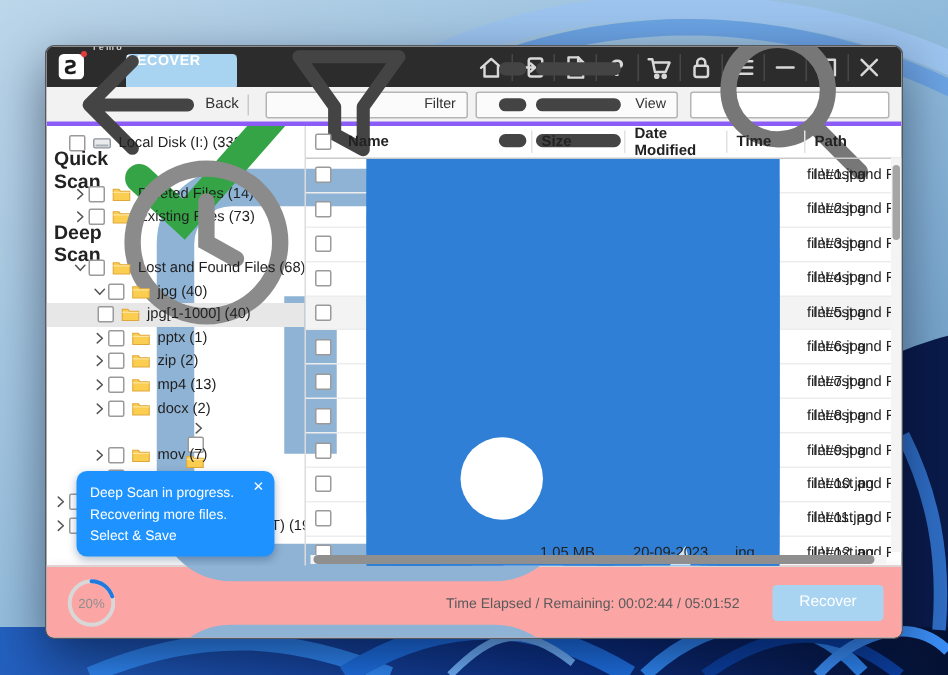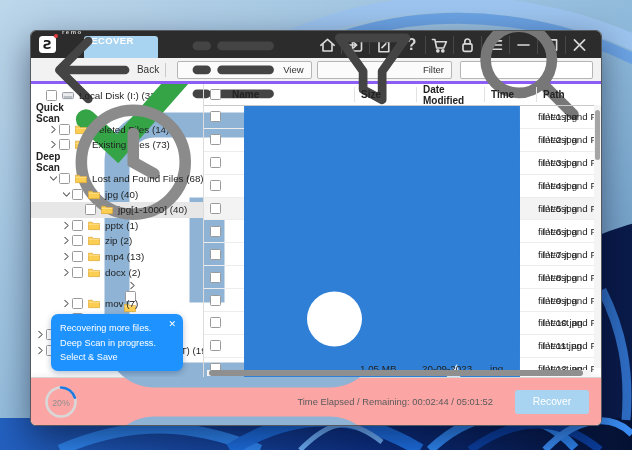--- a/index.html
+++ b/index.html
@@ -49,21 +49,21 @@
   .sidebar{width:173px;border-right:1px solid #dcdcdc;position:relative;padding-top:4px;
            overflow:hidden;flex:0 0 auto;box-sizing:border-box}
   .trow{display:flex;align-items:center;height:15.6px;font-size:9.8px;color:#1f1f1f;white-space:nowrap;cursor:pointer}
   .trow.sel{background:#e7e7e7}
   .chev{width:11px;display:flex;justify-content:center;color:#555;flex:0 0 auto}
   .chev svg{width:7.5px;height:7.5px}
   .cb{width:9px;height:9px;border:1px solid #9a9a9a;border-radius:1.5px;background:#fff;
       margin-right:4px;flex:0 0 auto;cursor:pointer}
   .ticon{width:14px;height:11px;margin-right:4px;flex:0 0 auto;display:flex}
   .ticon svg{width:13px;height:11px}
-  .tsec{display:flex;align-items:center;gap:4px;height:18px;font-size:10px;font-weight:bold;color:#222;padding-left:5px}
+  .tsec{display:flex;align-items:center;gap:4px;height:18px;font-size:13px;font-weight:bold;color:#222;padding-left:5px}
   .tsec .mark{display:flex}
   .tsec .mark svg{width:10px;height:10px}
 
   .tooltip{position:absolute;left:20px;bottom:6px;width:114px;background:#1e93ff;color:#fff;
            border-radius:7px;padding:7px 9px;font-size:9.2px;line-height:1.55;box-shadow:0 2px 6px rgba(0,40,90,.3)}
   .tooltip .x{position:absolute;right:7px;top:4px;font-size:9px;cursor:pointer}
 
   
   .main{flex:1;display:flex;flex-direction:column;position:relative;min-width:0}
   .thead{display:flex;align-items:center;height:21px;border-bottom:1px solid #c9c9c9;
@@ -238,32 +238,32 @@
         </span>
         <span class="csep">
           <svg viewBox="0 0 12 12" fill="none" stroke="currentColor" stroke-width="1.1" stroke-linecap="round" stroke-linejoin="round" style="width:100%;height:100%">
             <path d="M4.2 2.6 L7.9 6 L4.2 9.4"></path>
           </svg>
         </span>
       </div>
     <div class="tool-btn">
       <span style="display:flex">
           <svg viewBox="0 0 12 12" fill="none" stroke="currentColor" stroke-width="1.1" stroke-linecap="round" stroke-linejoin="round" style="width:100%;height:100%">
-            <path d="M1.5 3 h1.2 M4.6 3 h6 M1.5 6 h1.2 M4.6 6 h6 M1.5 9 h1.2 M4.6 9 h6"></path>
-          </svg>
-        </span>
-      <span>View</span>
+            <path d="M1.8 2 H10.2 L7.2 6.2 V9.8 L4.8 8.5 V6.2 Z"></path>
+          </svg>
+        </span>
+      <span>Filter</span>
     </div>
     <div class="tool-btn">
       <span style="display:flex">
           <svg viewBox="0 0 12 12" fill="none" stroke="currentColor" stroke-width="1.1" stroke-linecap="round" stroke-linejoin="round" style="width:100%;height:100%">
-            <path d="M1.8 2 H10.2 L7.2 6.2 V9.8 L4.8 8.5 V6.2 Z"></path>
-          </svg>
-        </span>
-      <span>Filter</span>
+            <path d="M1.5 3 h1.2 M4.6 3 h6 M1.5 6 h1.2 M4.6 6 h6 M1.5 9 h1.2 M4.6 9 h6"></path>
+          </svg>
+        </span>
+      <span>View</span>
     </div>
     <div class="search">
       <input placeholder="Search files or folders" style="">
       <span style="display:flex">
           <svg viewBox="0 0 12 12" fill="none" stroke="currentColor" stroke-width="1.1" stroke-linecap="round" stroke-linejoin="round" style="width:100%;height:100%">
             <circle cx="5" cy="5" r="3.4"></circle>
             <path d="M7.6 7.6 L10.6 10.6"></path>
           </svg>
         </span>
     </div>
@@ -353,21 +353,21 @@
             </span>
             <span class="cb"></span>
             <span class="ticon">
               <svg viewBox="0 0 14 12" style="width:100%;height:100%">
                 <path d="M1 2.4 h4.1 l1.2 1.5 H13 v6.6 H1 Z" fill="#fbce52" stroke="#e0a83a" stroke-width=".8"></path>
                 <path d="M1 4.7 H13" stroke="#fde49c" stroke-width=".9"></path>
               </svg>
             </span>
             <span>jpg (40)</span>
           </div>
-          <div class="trow sel" style="padding-left: 43px;">
+          <div class="trow sel" style="padding-left: 23px;">
             <span class="chev"></span>
             <span class="cb"></span>
             <span class="ticon">
               <svg viewBox="0 0 14 12" style="width:100%;height:100%">
                 <path d="M1 2.4 h4.1 l1.2 1.5 H13 v6.6 H1 Z" fill="#fbce52" stroke="#e0a83a" stroke-width=".8"></path>
                 <path d="M1 4.7 H13" stroke="#fde49c" stroke-width=".9"></path>
               </svg>
             </span>
             <span>jpg[1-1000] (40)</span>
           </div>
@@ -502,22 +502,22 @@
               <svg viewBox="0 0 14 12" style="width:100%;height:100%">
                 <rect x="1" y="2.8" width="12" height="6.6" rx="1" fill="#e9ebed" stroke="#8d939b"></rect>
                 <rect x="2.2" y="6.9" width="9.6" height="1.5" rx=".7" fill="#a9b0b7"></rect>
               </svg>
             </span>
             <span>Lost Partition - 1 (EXFAT) (196)</span>
           </div>
         </div>
       <div class="tooltip">
         <span class="x">✕</span>
+        <div>Deep Scan in progress.</div>
         <div>Recovering more files.</div>
-        <div>Deep Scan in progress.</div>
         <div>Select &amp; Save</div>
       </div>
     </div>
 
     <div class="main">
       <div class="thead" id="thead">
           <div class="hcell c-cb">
             <span class="cb"></span>
           </div>
           <div class="hcell c-name">Name</div>

